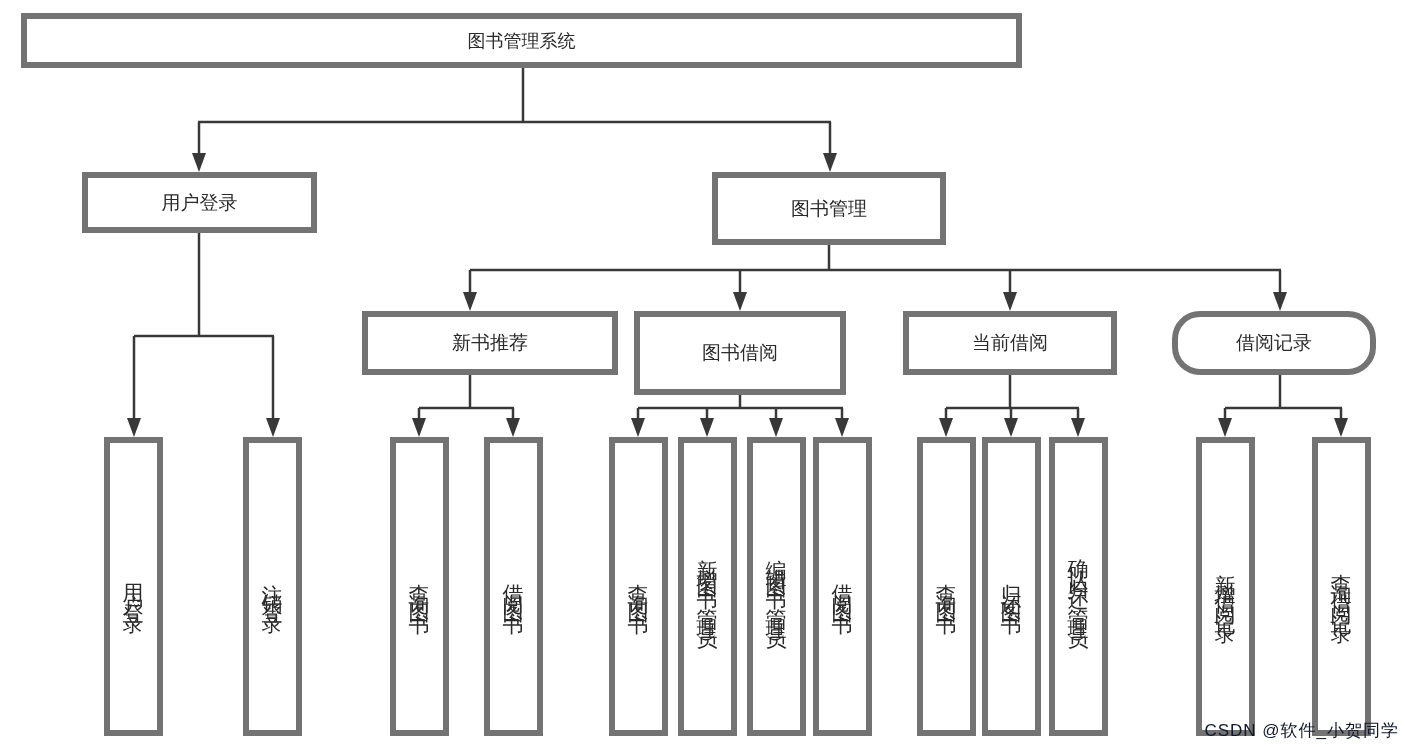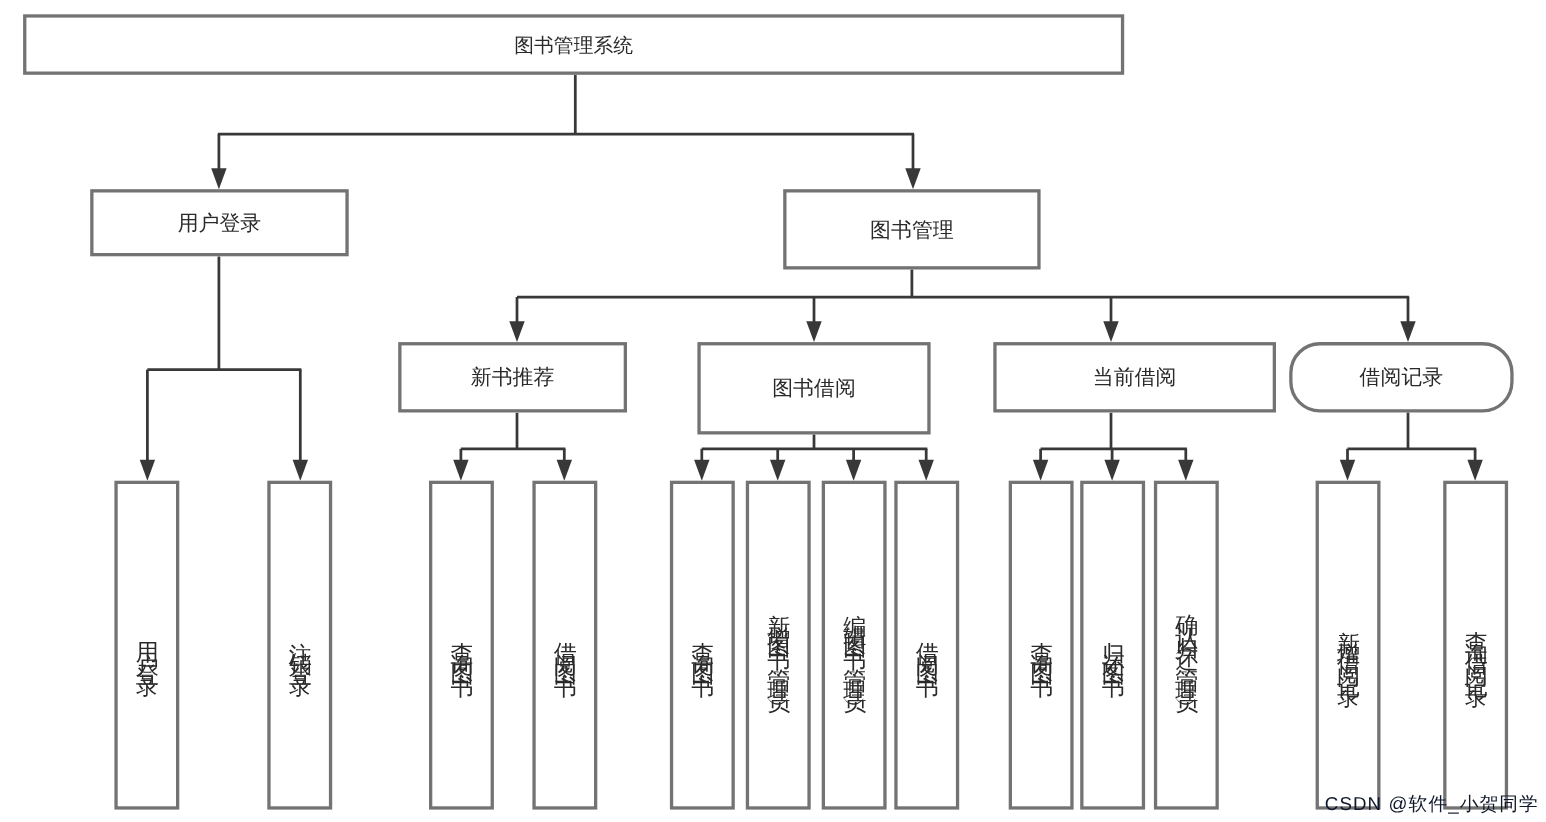--- a/index.html
+++ b/index.html
@@ -15,43 +15,43 @@
     position: absolute;
     left: 0; top: 0;
     width: 1405px; height: 747px;
   }
   .wires line { stroke: #383838; stroke-width: 2.5; }
   .wires polygon { fill: #383838; }
   .node {
     position: absolute;
     box-sizing: border-box;
     background: #ffffff;
-    border: 3px solid #737373;
+    border: 6px solid #737373;
     color: #2a2a2a;
     display: flex;
     align-items: center;
     justify-content: center;
     text-align: center;
     font-size: 19px;
   }
   .node.root { font-size: 18px; }
   .node.leaf {
     writing-mode: vertical-rl;
     text-orientation: mixed;
     font-size: 21px;
     letter-spacing: 10px;
     line-height: 1;
   }
   
   .n-root        { left: 21px;   top: 13px;  width: 1001px; height: 55px; }
   .n-user-login  { left: 82px;   top: 172px; width: 235px;  height: 61px; }
   .n-book-mgmt   { left: 712px;  top: 172px; width: 234px;  height: 73px; }
-  .n-new-rec     { left: 362px;  top: 311px; width: 208px;  height: 64px; }
+  .n-new-rec     { left: 362px;  top: 311px; width: 256px;  height: 64px; }
   .n-book-borrow { left: 634px;  top: 311px; width: 212px;  height: 84px; }
-  .n-cur-borrow  { left: 903px;  top: 311px; width: 257px;  height: 64px; }
+  .n-cur-borrow  { left: 903px;  top: 311px; width: 214px;  height: 64px; }
   .n-records     { left: 1172px; top: 311px; width: 204px;  height: 64px; border-radius: 28px; }
   .leaf { top: 437px; width: 59px; height: 299px; }
   .l-1  { left: 104px; }
   .l-2  { left: 243px; }
   .l-3  { left: 390px; }
   .l-4  { left: 484px; }
   .l-5  { left: 609px; }
   .l-6  { left: 678px; }
   .l-7  { left: 747px; }
   .l-8  { left: 813px; }

